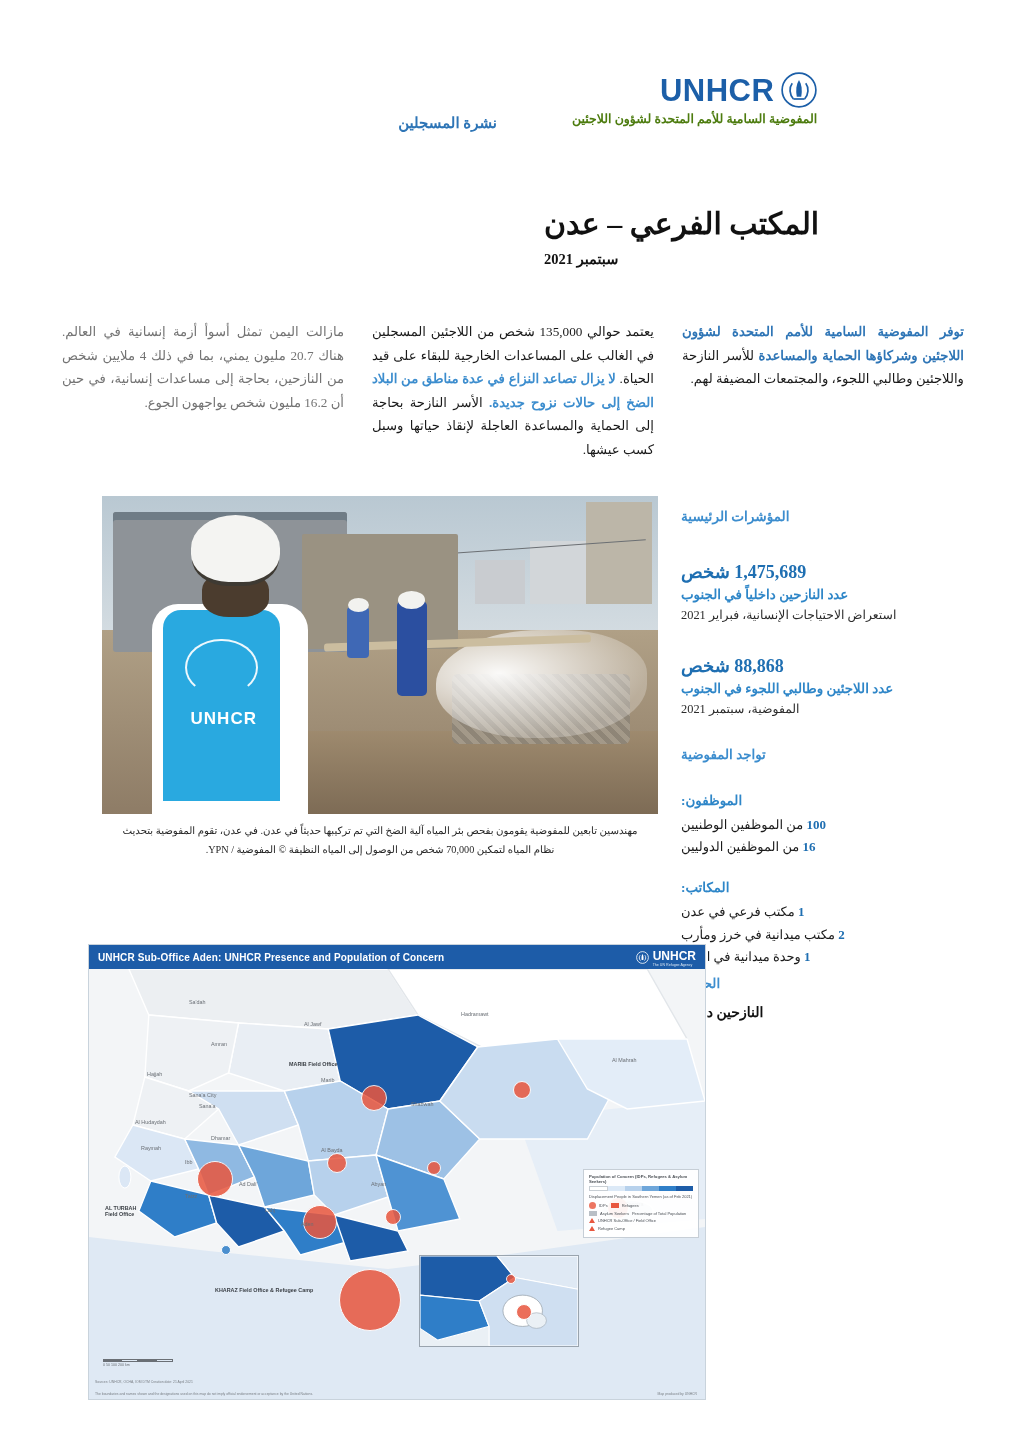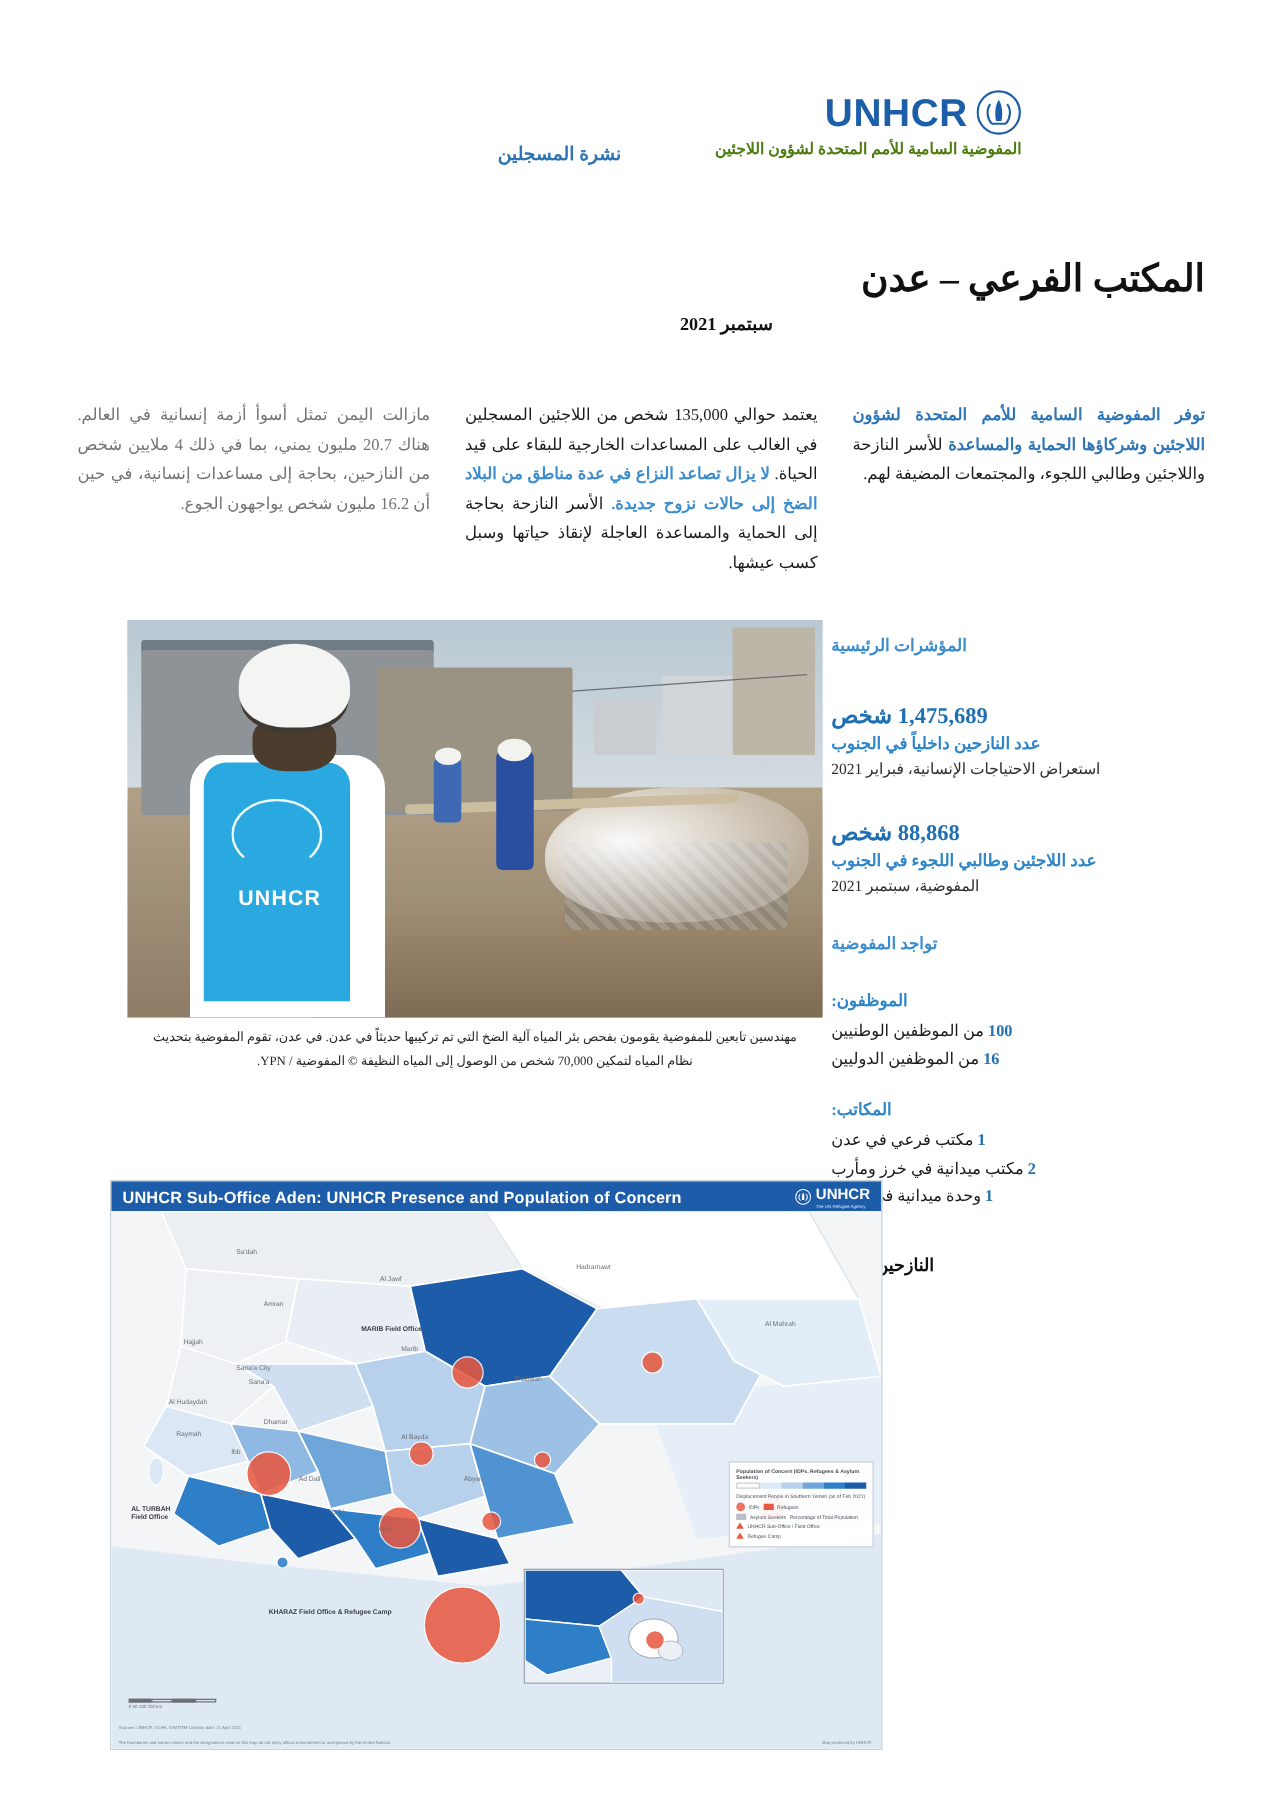--- a/index.html
+++ b/index.html
@@ -72,21 +72,21 @@
     right: 60px;
     width: 420px;
     text-align: left;
     direction: rtl;
   }
   .doc-title {
     font-size: 30px;
     font-weight: 700;
     color: #111;
     line-height: 1.25;
-    text-align: right;
+    text-align: left;
   }
   .doc-date {
     font-size: 14.5px;
     font-weight: 700;
     color: #111;
     margin-top: 8px;
     text-align: left;
     direction: rtl;
   }
 
@@ -186,21 +186,21 @@
     font-size: 10.2px;
     line-height: 1.85;
     color: #262626;
     padding: 0 18px;
   }
 
   
   .sidebar {
     position: absolute;
     top: 508px;
-    right: 64px;
+    right: 48px;
     width: 295px;
     direction: rtl;
     text-align: left;
   }
   .side-heading {
     font-size: 13.6px;
     font-weight: 700;
     color: #3C8DCE;
     margin-bottom: 34px;
     text-align: left;
@@ -286,21 +286,21 @@
     height: 24px;
     background: #1D5CA8;
     display: flex;
     align-items: center;
     justify-content: space-between;
     padding: 0 9px;
   }
   .map-title {
     color: #fff;
     font-family: "Liberation Sans", sans-serif;
-    font-size: 13px;
+    font-size: 10px;
     font-weight: 700;
     letter-spacing: .15px;
   }
   .map-logo {
     display: flex; align-items: center; gap: 4px;
   }
   .map-logo-word {
     color:#fff; font-family:"Liberation Sans",sans-serif;
     font-size: 12px; font-weight: 700; line-height: 1;
   }

